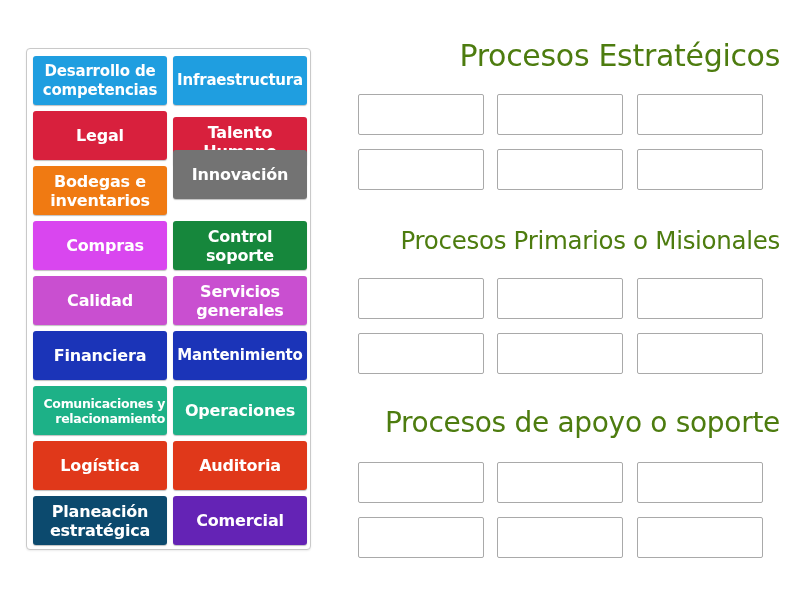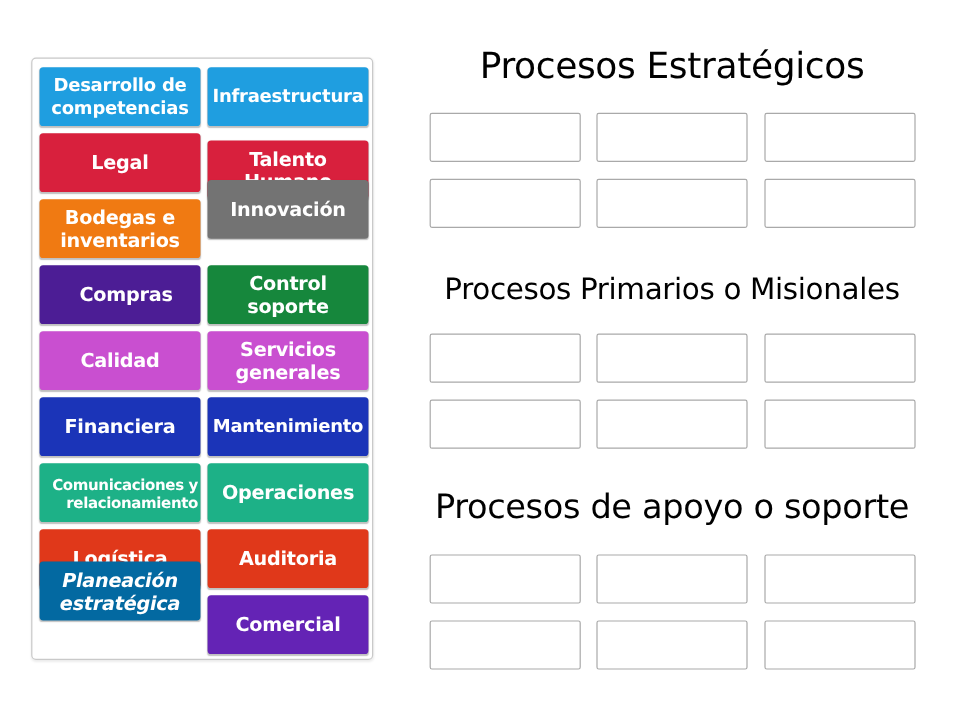--- a/index.html
+++ b/index.html
@@ -8,51 +8,51 @@
   .bank { position:absolute; left:26px; top:48px; width:285px; height:502px;
           border:1px solid #c9c9c9; border-radius:4px; background:#fff;
           box-shadow:0 1px 2px rgba(0,0,0,0.08); box-sizing:border-box; }
   .tile { position:absolute; width:134px; height:49px; border-radius:3px; color:#fff;
           display:flex; align-items:center; justify-content:center; text-align:center;
           font-weight:bold; font-size:16px; line-height:19px; cursor:grab;
           box-shadow:0 1px 1px rgba(0,0,0,0.25); box-sizing:border-box; padding:0 2px;
           letter-spacing:-0.2px; }
   .tile.sm { font-size:15px; }
   .tile.xs { font-size:12.5px; line-height:15px; letter-spacing:-0.3px;text-align:right; }
-  .heading { position:absolute; left:340px; width:440px; text-align:center; color:#000000;
+  .heading { position:absolute; left:340px; width:440px; text-align:right; color:#4d7c0f;
              font-family:"DejaVu Sans", sans-serif; font-weight:normal; }
   .h1 { top:38px; font-size:30px; letter-spacing:-0.3px; }
   .h2 { top:226px; font-size:24.5px; letter-spacing:-0.3px; }
   .h3 { top:406px; font-size:28px; letter-spacing:-0.3px; }
   .slot { position:absolute; width:126px; height:41px; border:1px solid #a9a9a9;
           border-radius:2px; box-sizing:border-box; background:#fff; }
 </style>
 </head>
 <body>
 
 <div class="bank"></div>
 
 <div id="tiles">
     <div class="tile sm" style="left: 33px; top: 56px; background: rgb(31, 158, 224);">Desarrollo de competencias</div>
     <div class="tile sm" style="left: 173px; top: 56px; background: rgb(31, 158, 224);">Infraestructura</div>
     <div class="tile" style="left: 33px; top: 111px; background: rgb(216, 32, 61);">Legal</div>
     <div class="tile" style="left: 173px; top: 117px; background: rgb(216, 32, 61);">Talento Humano</div>
     <div class="tile" style="left: 33px; top: 166px; background: rgb(240, 122, 18);">Bodegas e inventarios</div>
     <div class="tile" style="left: 173px; top: 150px; background: #737373;">Innovación</div>
-    <div class="tile" style="left: 33px; top: 221px; background: #4c1d95; padding-left: 12px;">Compras</div>
+    <div class="tile" style="left: 33px; top: 221px; background: #d946ef; padding-left: 12px;">Compras</div>
     <div class="tile" style="left: 173px; top: 221px; background: rgb(22, 135, 60);">Control soporte</div>
     <div class="tile" style="left: 33px; top: 276px; background: rgb(201, 79, 208);">Calidad</div>
     <div class="tile" style="left: 173px; top: 276px; background: rgb(201, 79, 208);">Servicios generales</div>
     <div class="tile" style="left: 33px; top: 331px; background: rgb(27, 52, 184);">Financiera</div>
     <div class="tile sm" style="left: 173px; top: 331px; background: rgb(27, 52, 184);">Mantenimiento</div>
     <div class="tile xs" style="left: 33px; top: 386px; background: rgb(29, 177, 135);">Comunicaciones y relacionamiento</div>
     <div class="tile" style="left: 173px; top: 386px; background: rgb(29, 177, 135);">Operaciones</div>
     <div class="tile" style="left: 33px; top: 441px; background: rgb(224, 56, 26);">Logística</div>
     <div class="tile" style="left: 173px; top: 441px; background: rgb(224, 56, 26);">Auditoria</div>
-    <div class="tile" style="left: 33px; top: 468px; background: #0369a1; font-style: italic;">Planeación estratégica</div>
+    <div class="tile" style="left: 33px; top: 496px; background: #0c4a6e;">Planeación estratégica</div>
     <div class="tile" style="left: 173px; top: 496px; background: rgb(100, 35, 181);">Comercial</div>
   </div>
 
 <div class="heading h1">Procesos Estratégicos</div>
 <div class="heading h2">Procesos Primarios o Misionales</div>
 <div class="heading h3">Procesos de apoyo o soporte</div>
 
 <div id="slots">
     <div class="slot" style="left: 358px; top: 94px;"></div>
     <div class="slot" style="left: 497px; top: 94px;"></div>

